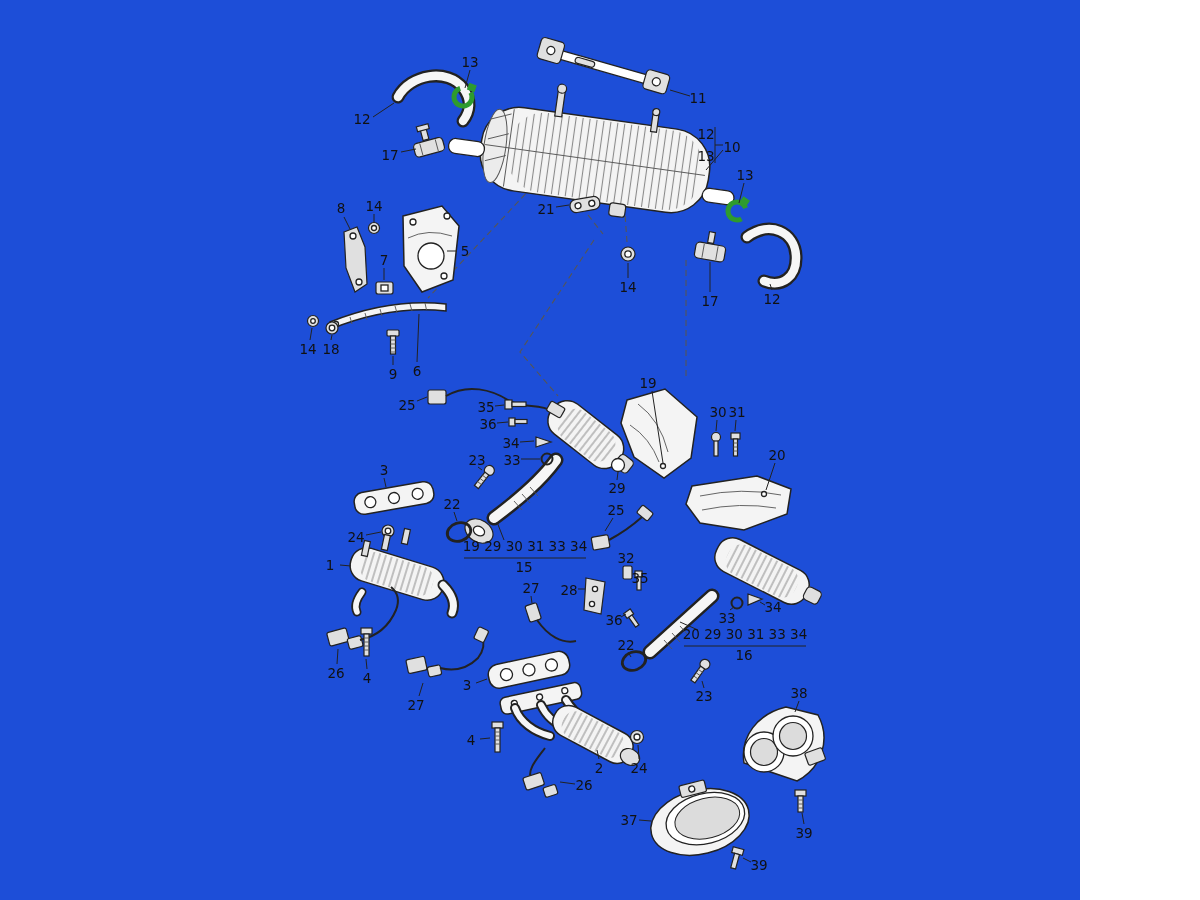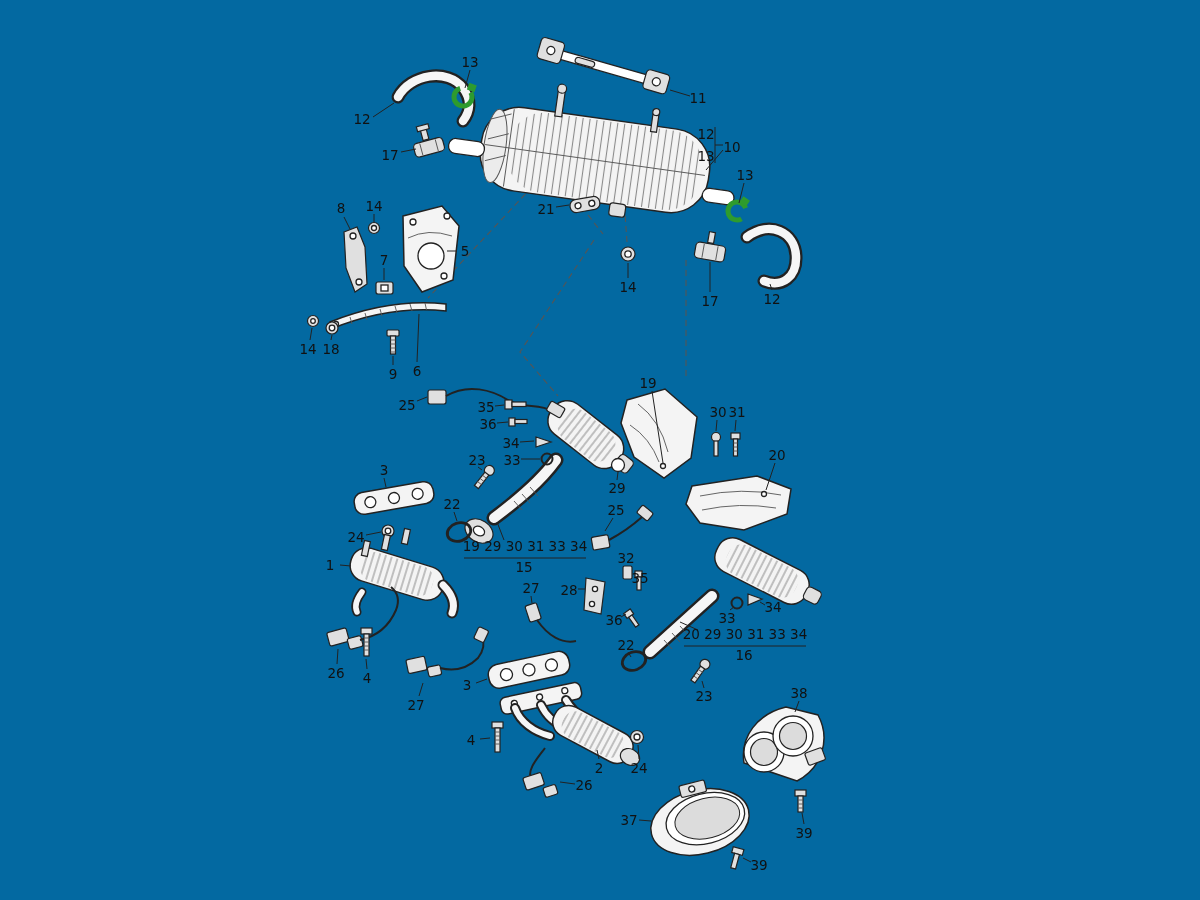--- a/index.html
+++ b/index.html
@@ -1,17 +1,17 @@
 <!DOCTYPE html>
 <html style="--clip-green: #2e9b2e; --line: #1a1a1a;"><head>
 <meta charset="utf-8">
 <style>
   :root{ --clip-green:#2e9b2e; --line:#1a1a1a; }
   html,body{margin:0;padding:0;background:#fff;}
-  .stage{width:1200px;height:900px;position:relative;background:#0369a1;}
+  .stage{width:1080px;height:900px;position:relative;background:#1d4ed8;}
   svg{display:block;}
   .outline{fill:#f4f4f4;stroke:#222;stroke-width:1.5;}
   .metal{fill:#e0e0e0;stroke:#222;stroke-width:1.2;}
   .white{fill:#fff;stroke:#222;stroke-width:1.3;}
   .thin{fill:none;stroke:#555;stroke-width:0.9;}
   .pipe-outer{fill:none;stroke:#222;stroke-width:15;stroke-linecap:round;}
   .pipe-inner{fill:none;stroke:#f6f6f6;stroke-width:10;stroke-linecap:round;}
   .cable{fill:none;stroke:#222;stroke-width:2;}
   .ring{fill:none;stroke:#222;stroke-width:2.8;}
   .leader{stroke:#222;stroke-width:1;fill:none;}

